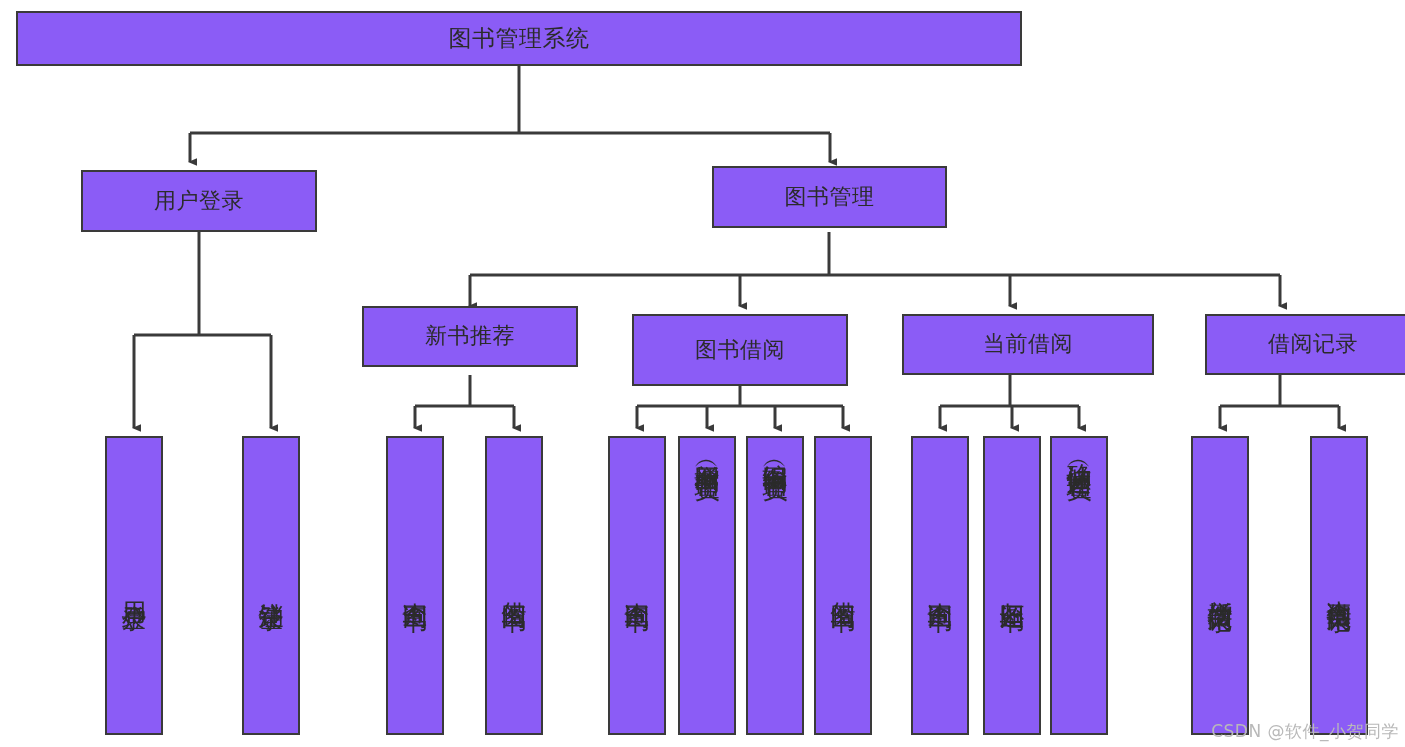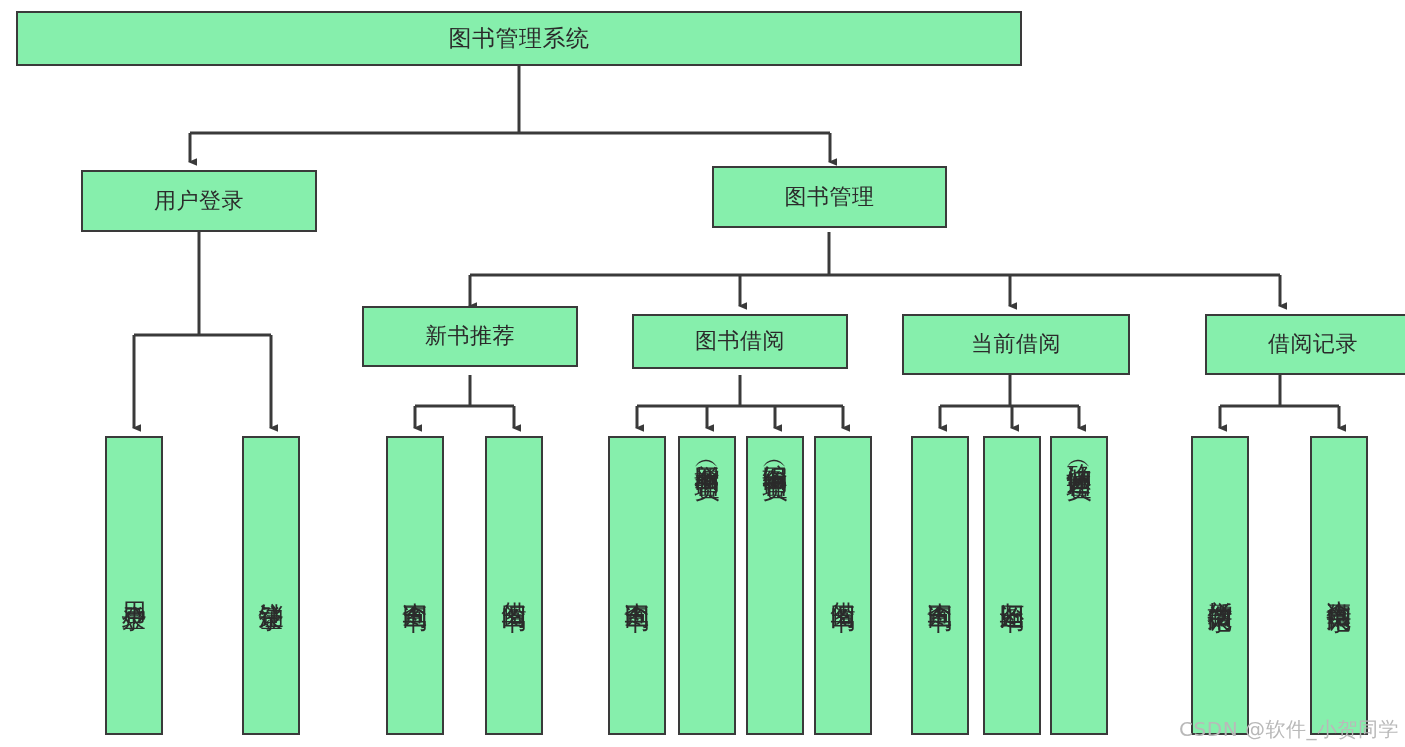--- a/index.html
+++ b/index.html
@@ -21,21 +21,21 @@
   #diagram-svg {
     position: absolute;
     left: 0;
     top: 0;
     width: 1405px;
     height: 747px;
   }
   .node {
     position: absolute;
     box-sizing: border-box;
-    background: #86efac;
+    background: #8b5cf6;
     border: 2px solid #3a3a3a;
     display: flex;
     align-items: center;
     justify-content: center;
     color: #2b2b2b;
   }
   .node-label {
     display: block;
     text-align: center;
     line-height: 1.12;
@@ -63,21 +63,21 @@
     margin: 0 auto;
   }
   .node.vertical.centered {
     align-items: center;
     padding-top: 0;
   }
   #watermark {
     position: absolute;
     right: 6px;
     bottom: 4px;
-    font-size: 20px;
+    font-size: 17px;
     color: #b9b9b9;
     letter-spacing: 0.5px;
     white-space: nowrap;
     pointer-events: none;
   }
 </style>
 </head>
 <body>
 
 <div id="diagram-root">
@@ -142,24 +142,24 @@
   <div class="node horizontal" id="node-l2-0" style="left: 81px; top: 170px; width: 236px; height: 62px;">
     <span class="node-label">用户登录</span>
   </div>
   <div class="node horizontal" id="node-l2-1" style="left: 712px; top: 166px; width: 235px; height: 62px;">
     <span class="node-label">图书管理</span>
   </div>
 
   <div class="node horizontal" id="node-l3-0" style="left: 362px; top: 306px; width: 216px; height: 61px;">
     <span class="node-label">新书推荐</span>
   </div>
-  <div class="node horizontal" id="node-l3-1" style="left: 632px; top: 314px; width: 216px; height: 55px;">
+  <div class="node horizontal" id="node-l3-1" style="left: 632px; top: 314px; width: 216px; height: 72px;">
     <span class="node-label">图书借阅</span>
   </div>
-  <div class="node horizontal" id="node-l3-2" style="left: 902px; top: 314px; width: 228px; height: 61px;">
+  <div class="node horizontal" id="node-l3-2" style="left: 902px; top: 314px; width: 252px; height: 61px;">
     <span class="node-label">当前借阅</span>
   </div>
   <div class="node horizontal" id="node-l3-3" style="left: 1172px; top: 314px; width: 216px; height: 61px; margin-left: 33px;">
     <span class="node-label">借阅记录</span>
   </div>
 
   <div class="node vertical centered" id="node-leaf-0" style="left: 105px; top: 436px; width: 58px; height: 299px;">
     <span class="node-label">用户登录</span>
   </div>
   <div class="node vertical centered" id="node-leaf-1" style="left: 242px; top: 436px; width: 58px; height: 299px;">

